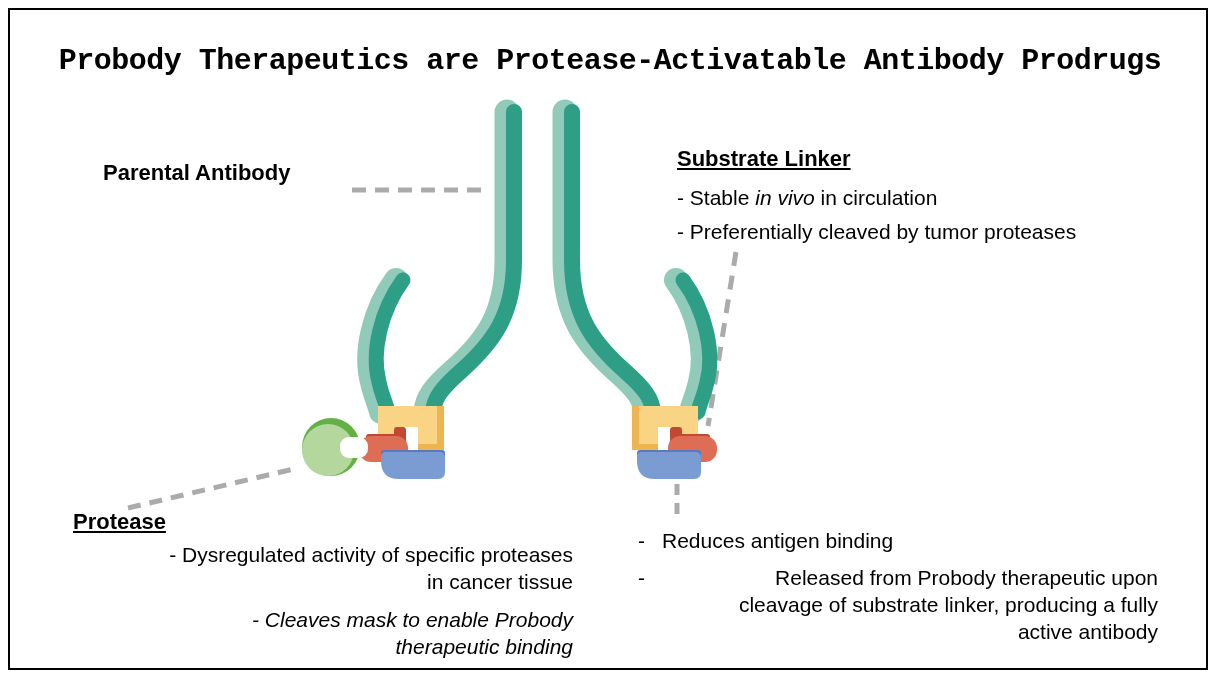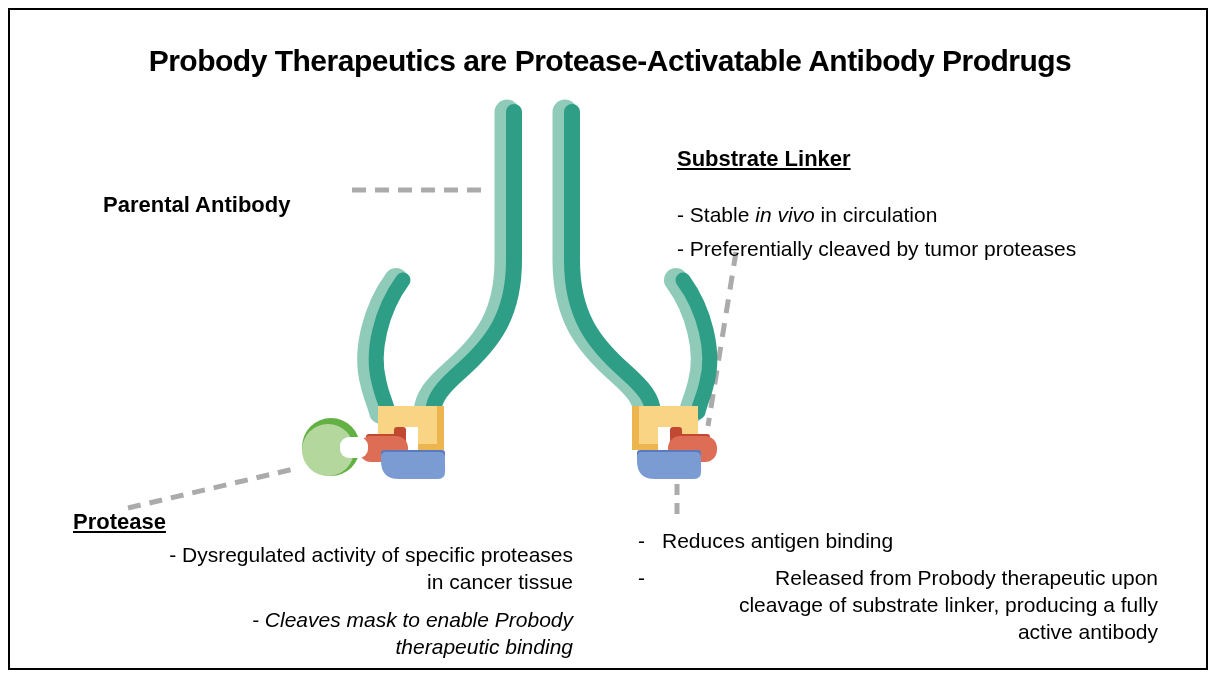--- a/index.html
+++ b/index.html
@@ -7,31 +7,31 @@
     width:1220px;height:688px;position:relative;background:#ffffff;
     font-family:"Liberation Sans", sans-serif;color:#000;overflow:hidden;
   }
   .frame{
     position:absolute;left:8px;top:8px;width:1200px;height:662px;
     border:2px solid #000;box-sizing:border-box;background:#fff;
   }
   svg.diagram{position:absolute;left:0;top:0;}
   .title{
     position:absolute;top:44px;left:20px;right:20px;text-align:center;
-    font-size:30px;font-weight:bold;letter-spacing:-0.5px;
+    font-size:30px;font-weight:bold;letter-spacing:-0.5px;font-family:Liberation Mono, monospace;
   }
   .label-bold{font-size:22px;font-weight:bold;}
-  .parental{position:absolute;left:103px;top:192px;}
+  .parental{position:absolute;left:103px;top:160px;}
   .block{position:absolute;font-size:21px;line-height:27px;}
   .block .heading{
     font-size:22px;font-weight:bold;text-decoration:underline;line-height:26px;
   }
   .pre{white-space:pre-line;text-align:right;}
   .substrate{left:677px;top:146px;width:480px;}
-  .substrate .b1{margin-top:30px;line-height:26px;}
+  .substrate .b1{margin-top:13px;line-height:26px;}
   .substrate .b2{margin-top:8px;line-height:26px;}
   .it{font-style:italic;}
   .protease-block{left:73px;top:509px;width:500px;}
   .protease-block .b1{margin-top:6px;}
   .protease-block .b2{margin-top:11px;font-style:italic;}
   .masking{left:638px;top:514px;width:520px;}
   .masking .b1{margin-top:13px;}
   .masking .b2{margin-top:10px;}
   .mrow{display:flex;}
   .mrow .marker{width:24px;flex:0 0 24px;}

